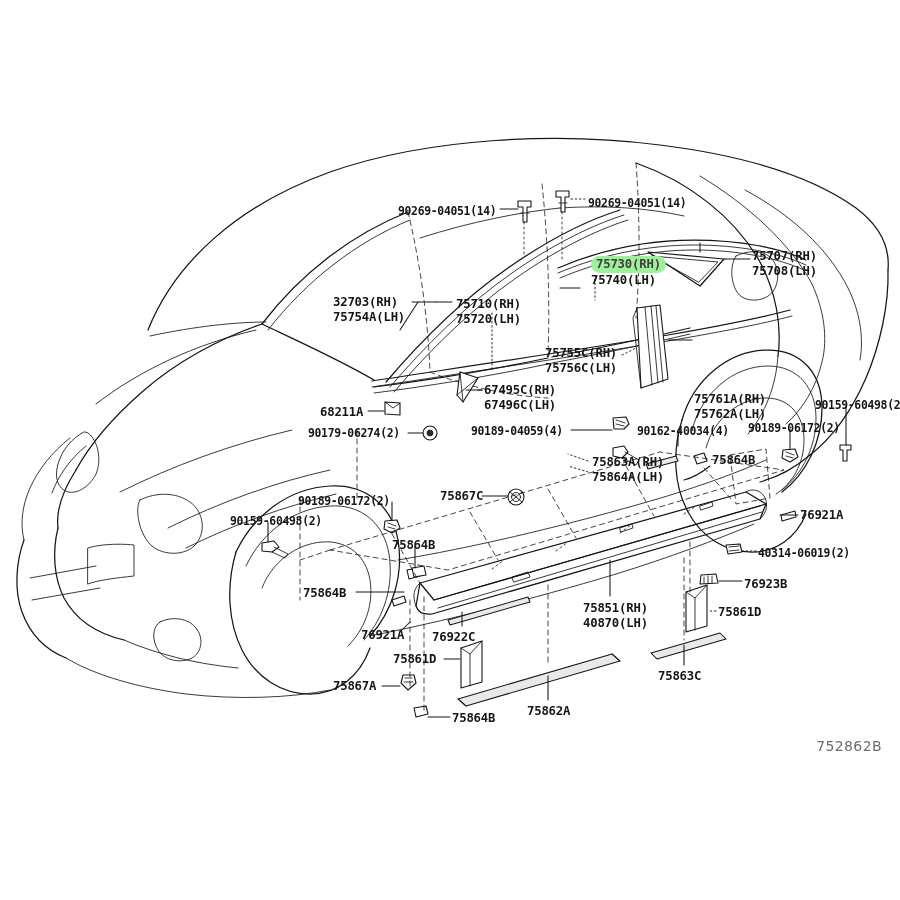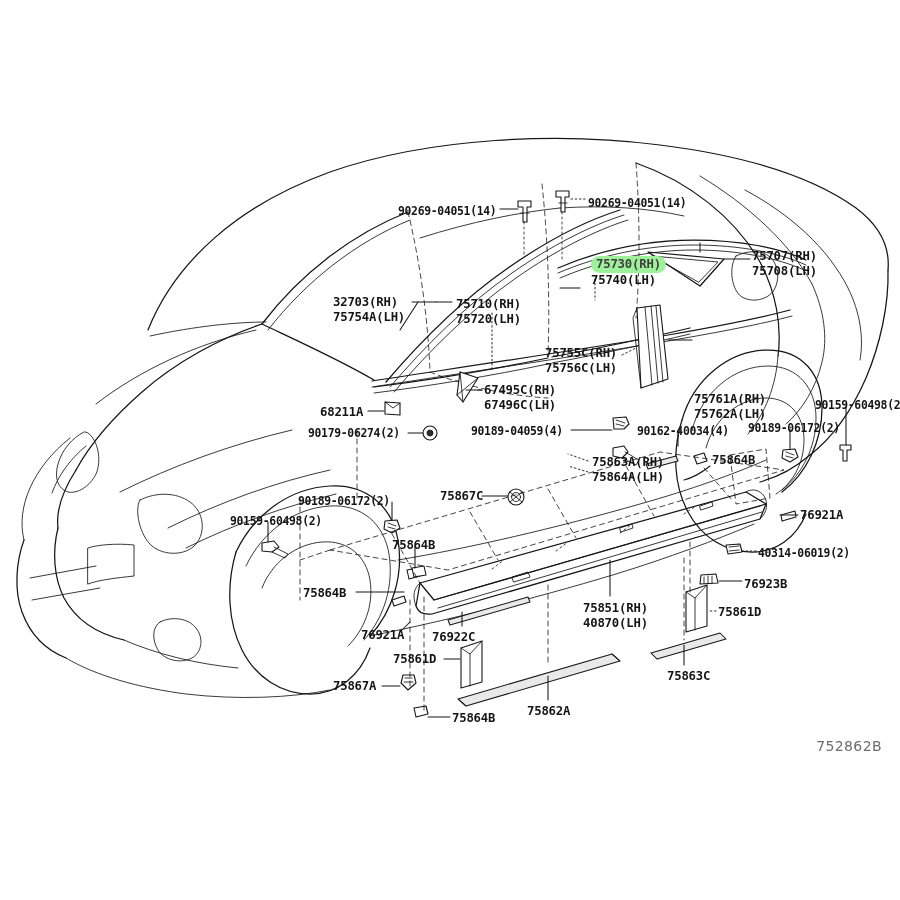--- a/index.html
+++ b/index.html
@@ -468,20 +468,20 @@
       <div class="lbl sm" style="left: 230px; top: 514px;"><span class="ln">90159-60498(2)</span></div>
       <div class="lbl sm" style="left: 758px; top: 546px;"><span class="ln">40314-06019(2)</span></div>
       <div class="lbl" style="left: 392px; top: 538px;"><span class="ln">75864B</span></div>
       <div class="lbl" style="left: 744px; top: 577px;"><span class="ln">76923B</span></div>
       <div class="lbl" style="left: 303px; top: 586px;"><span class="ln">75864B</span></div>
       <div class="lbl" style="left: 583px; top: 601px;"><span class="ln">75851(RH)</span><span class="ln">40870(LH)</span></div>
       <div class="lbl" style="left: 718px; top: 605px;"><span class="ln">75861D</span></div>
       <div class="lbl" style="left: 361px; top: 628px;"><span class="ln">76921A</span></div>
       <div class="lbl" style="left: 432px; top: 630px;"><span class="ln">76922C</span></div>
       <div class="lbl" style="left: 393px; top: 652px;"><span class="ln">75861D</span></div>
-      <div class="lbl" style="left: 658px; top: 669px; margin-left: 9px;"><span class="ln">75863C</span></div>
+      <div class="lbl" style="left: 658px; top: 669px;"><span class="ln">75863C</span></div>
       <div class="lbl" style="left: 333px; top: 679px;"><span class="ln">75867A</span></div>
       <div class="lbl" style="left: 527px; top: 704px;"><span class="ln">75862A</span></div>
       <div class="lbl" style="left: 452px; top: 711px;"><span class="ln">75864B</span></div>
     </div>
 
   <div id="diagram-id">752862B</div>
 </div>
 
 </body></html>

